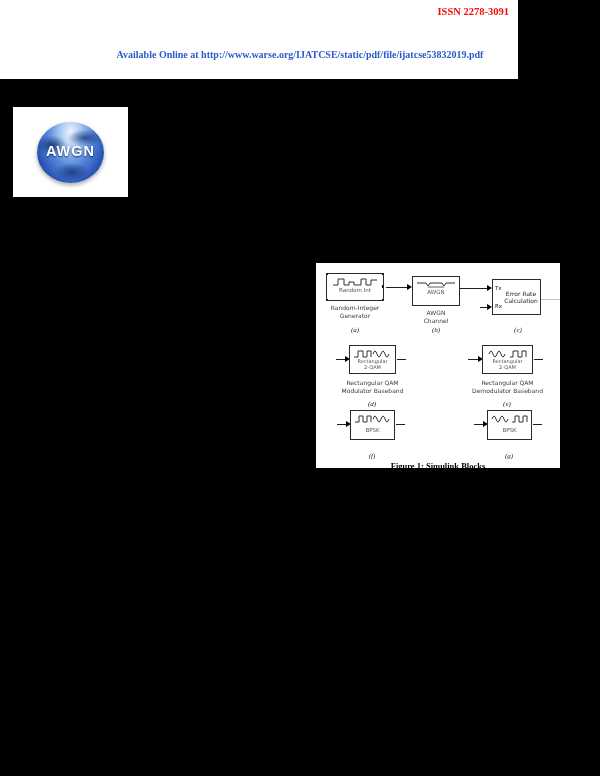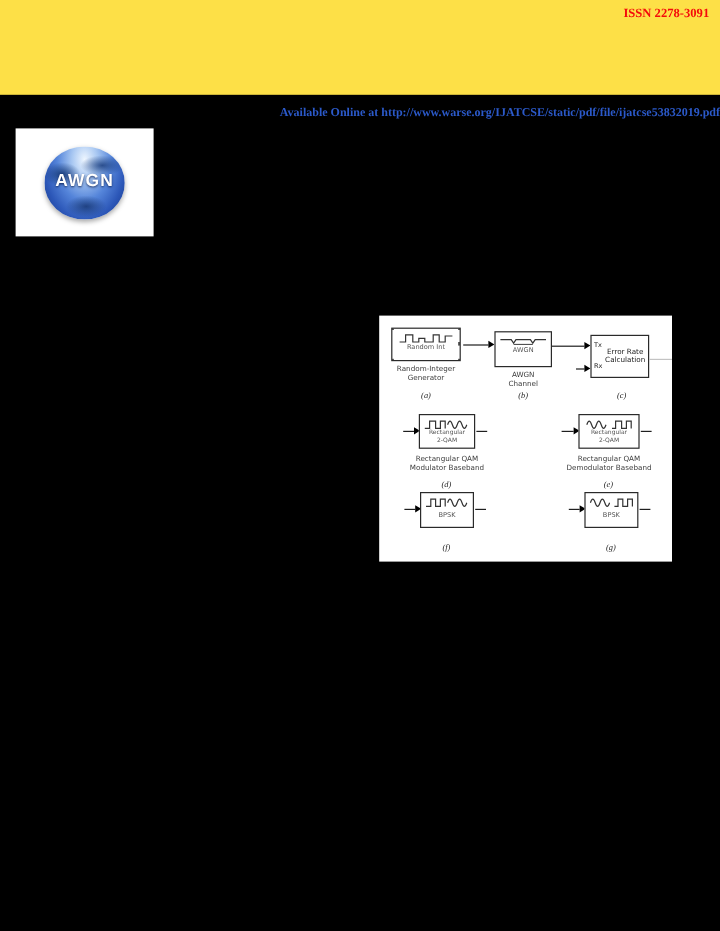--- a/index.html
+++ b/index.html
@@ -1,24 +1,24 @@
 <!DOCTYPE html>
 <html><head>
 <meta charset="utf-8">
 <style>
   html,body{margin:0;padding:0;}
   body{width:600px;height:776px;background:#000;position:relative;overflow:hidden;
        font-family:"Liberation Serif", serif;}
 
   
-  .header{position:absolute;left:0;top:0;width:600px;height:79px;background:#fde047;text-decoration:underline;}
+  .header{position:absolute;left:0;top:0;width:518px;height:79px;background:#ffffff;text-decoration:underline;}
   .issn{position:absolute;top:6px;right:9px;font-weight:bold;font-size:10.5px;color:#f40b0b;white-space:nowrap;}
   .volume{position:absolute;top:17px;left:0;width:600px;text-align:center;font-weight:bold;font-size:10.5px;color:#2d3b66;white-space:nowrap;}
   .jtitle{position:absolute;top:30px;left:0;width:600px;text-align:center;font-weight:bold;font-size:14px;letter-spacing:-0.2px;color:#000;white-space:nowrap;}
-  .avail{position:absolute;top:49px;left:0;width:600px;text-align:right;font-weight:bold;font-size:10px;color:#2b59c9;white-space:nowrap;cursor:pointer;margin-top:40px;}
+  .avail{position:absolute;top:49px;left:0;width:600px;text-align:center;font-weight:bold;font-size:10px;color:#2b59c9;white-space:nowrap;cursor:pointer;}
   .doi{position:absolute;top:61px;left:0;width:600px;text-align:center;font-weight:bold;font-size:10px;color:#0a0a0a;white-space:nowrap;cursor:pointer;}
 
   
   .logobox{position:absolute;left:13px;top:107px;width:115px;height:90px;background:#fff;}
   .globe{position:absolute;left:24px;top:15px;width:67px;height:61px;border-radius:50%;
          background:
            radial-gradient(ellipse 22px 14px at 22% 38%, rgba(16,50,110,.85) 0%, rgba(16,50,110,0) 70%),
            radial-gradient(ellipse 26px 12px at 72% 26%, rgba(20,55,120,.8) 0%, rgba(20,55,120,0) 70%),
            radial-gradient(ellipse 24px 13px at 52% 82%, rgba(18,48,105,.75) 0%, rgba(18,48,105,0) 70%),
            radial-gradient(ellipse at 50% 18%, #eef6ff 0%, #a9c8f2 22%, #5585da 48%, #2c57b8 72%, #16327e 100%);
@@ -165,13 +165,14 @@
   <div class="block" style="left:171px;top:147px;width:45px;height:30px;">
     <svg width="38" height="11" viewBox="0 0 38 11">
       <path d="M1,6 q2,-6 4,0 q2,6 4,0 q2,-6 4,0 q2,6 4,0" fill="none" stroke="#333" stroke-width="1"></path>
       <path d="M21,9 h3 V3 h4 v6 h4 V3 h4 v6" fill="none" stroke="#333" stroke-width="1"></path>
     </svg>
     <div class="itext" style="margin-top:3px;">BPSK</div>
   </div>
   <div class="hline" style="left:217px;top:161px;width:9px;"></div>
   <div class="tag" style="left:173px;top:189px;">(g)</div>
 
+  <div class="caption">Figure 1: Simulink Blocks</div>
 </div>
 
 </body></html>

